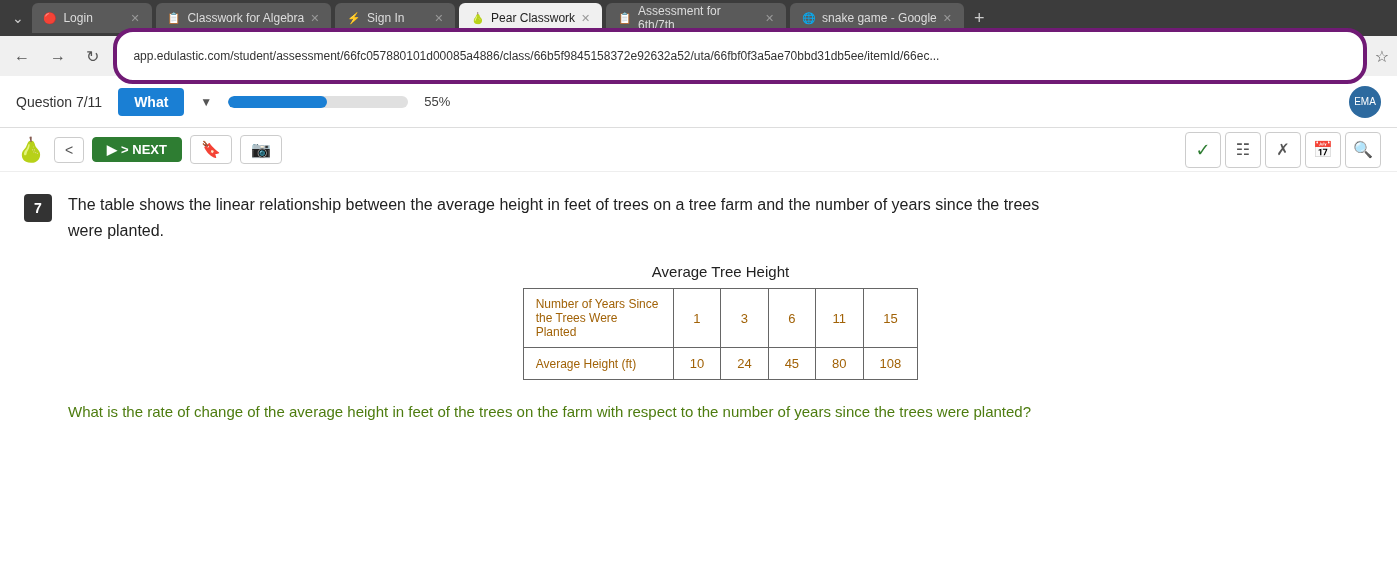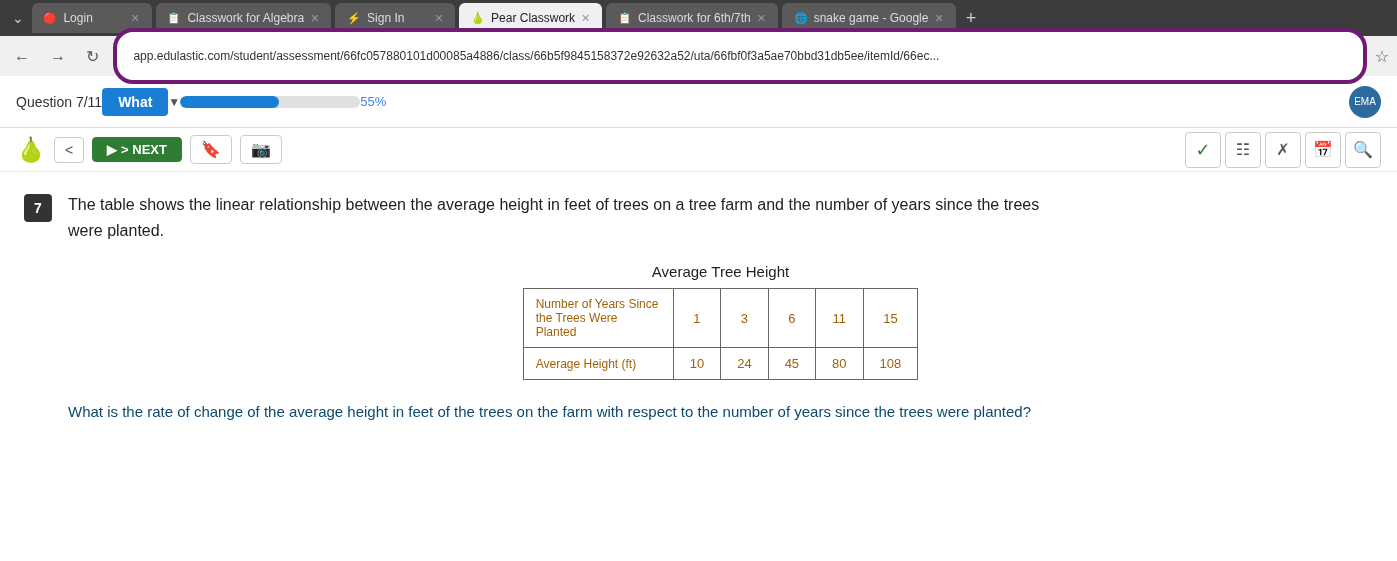--- a/index.html
+++ b/index.html
@@ -80,21 +80,21 @@
       overflow: hidden;
     }
 
     
     .toolbar {
       display: flex;
       align-items: center;
       background: white;
       border-bottom: 1px solid #ddd;
       padding: 6px 16px;
-      gap: 0;
+      gap: 16px;
       height: 52px;
     }
     .question-info {
       display: flex;
       align-items: center;
       gap: 8px;
       font-size: 14px;
       color: #333;
     }
     .next-btn {
@@ -116,21 +116,21 @@
       overflow: hidden;
     }
     .progress-bar-fill {
       height: 100%;
       background: #1a7fd4;
       border-radius: 6px;
       width: 55%;
     }
     .progress-pct {
       font-size: 13px;
-      color: #3b82f6;
+      color: #404040;
     }
     .practice-title {
       font-size: 11px;
       color: #555;
       text-transform: uppercase;
       letter-spacing: 0.5px;
       margin-left: 8px;
     }
     .spacer { flex: 1; }
     .user-avatar {
@@ -276,21 +276,21 @@
       text-align: left;
       font-size: 12px;
       padding: 8px 12px;
       max-width: 150px;
       min-width: 140px;
     }
 
     .question-text-2 {
       font-size: 15px;
       line-height: 1.6;
-      color: #0c4a6e;
+      color: #4d7c0f;
       max-width: 1000px;
       margin-left: 44px;
     }
   </style>
 </head>
 <body>
 
 <div class="browser-chrome">
 
   <div class="tab-bar">
@@ -315,21 +315,21 @@
     </div>
 
     <div class="tab active">
       <span class="tab-icon">🍐</span>
       <span>Pear Classwork</span>
       <span class="tab-close">✕</span>
     </div>
 
     <div class="tab">
       <span class="tab-icon">📋</span>
-      <span>Classwork for 6th/7th</span>
+      <span>Assessment for 6th/7th</span>
       <span class="tab-close">✕</span>
     </div>
 
     <div class="tab">
       <span class="tab-icon">🌐</span>
       <span>snake game - Google</span>
       <span class="tab-close">✕</span>
     </div>
 
     <span class="tab-add">+</span>

